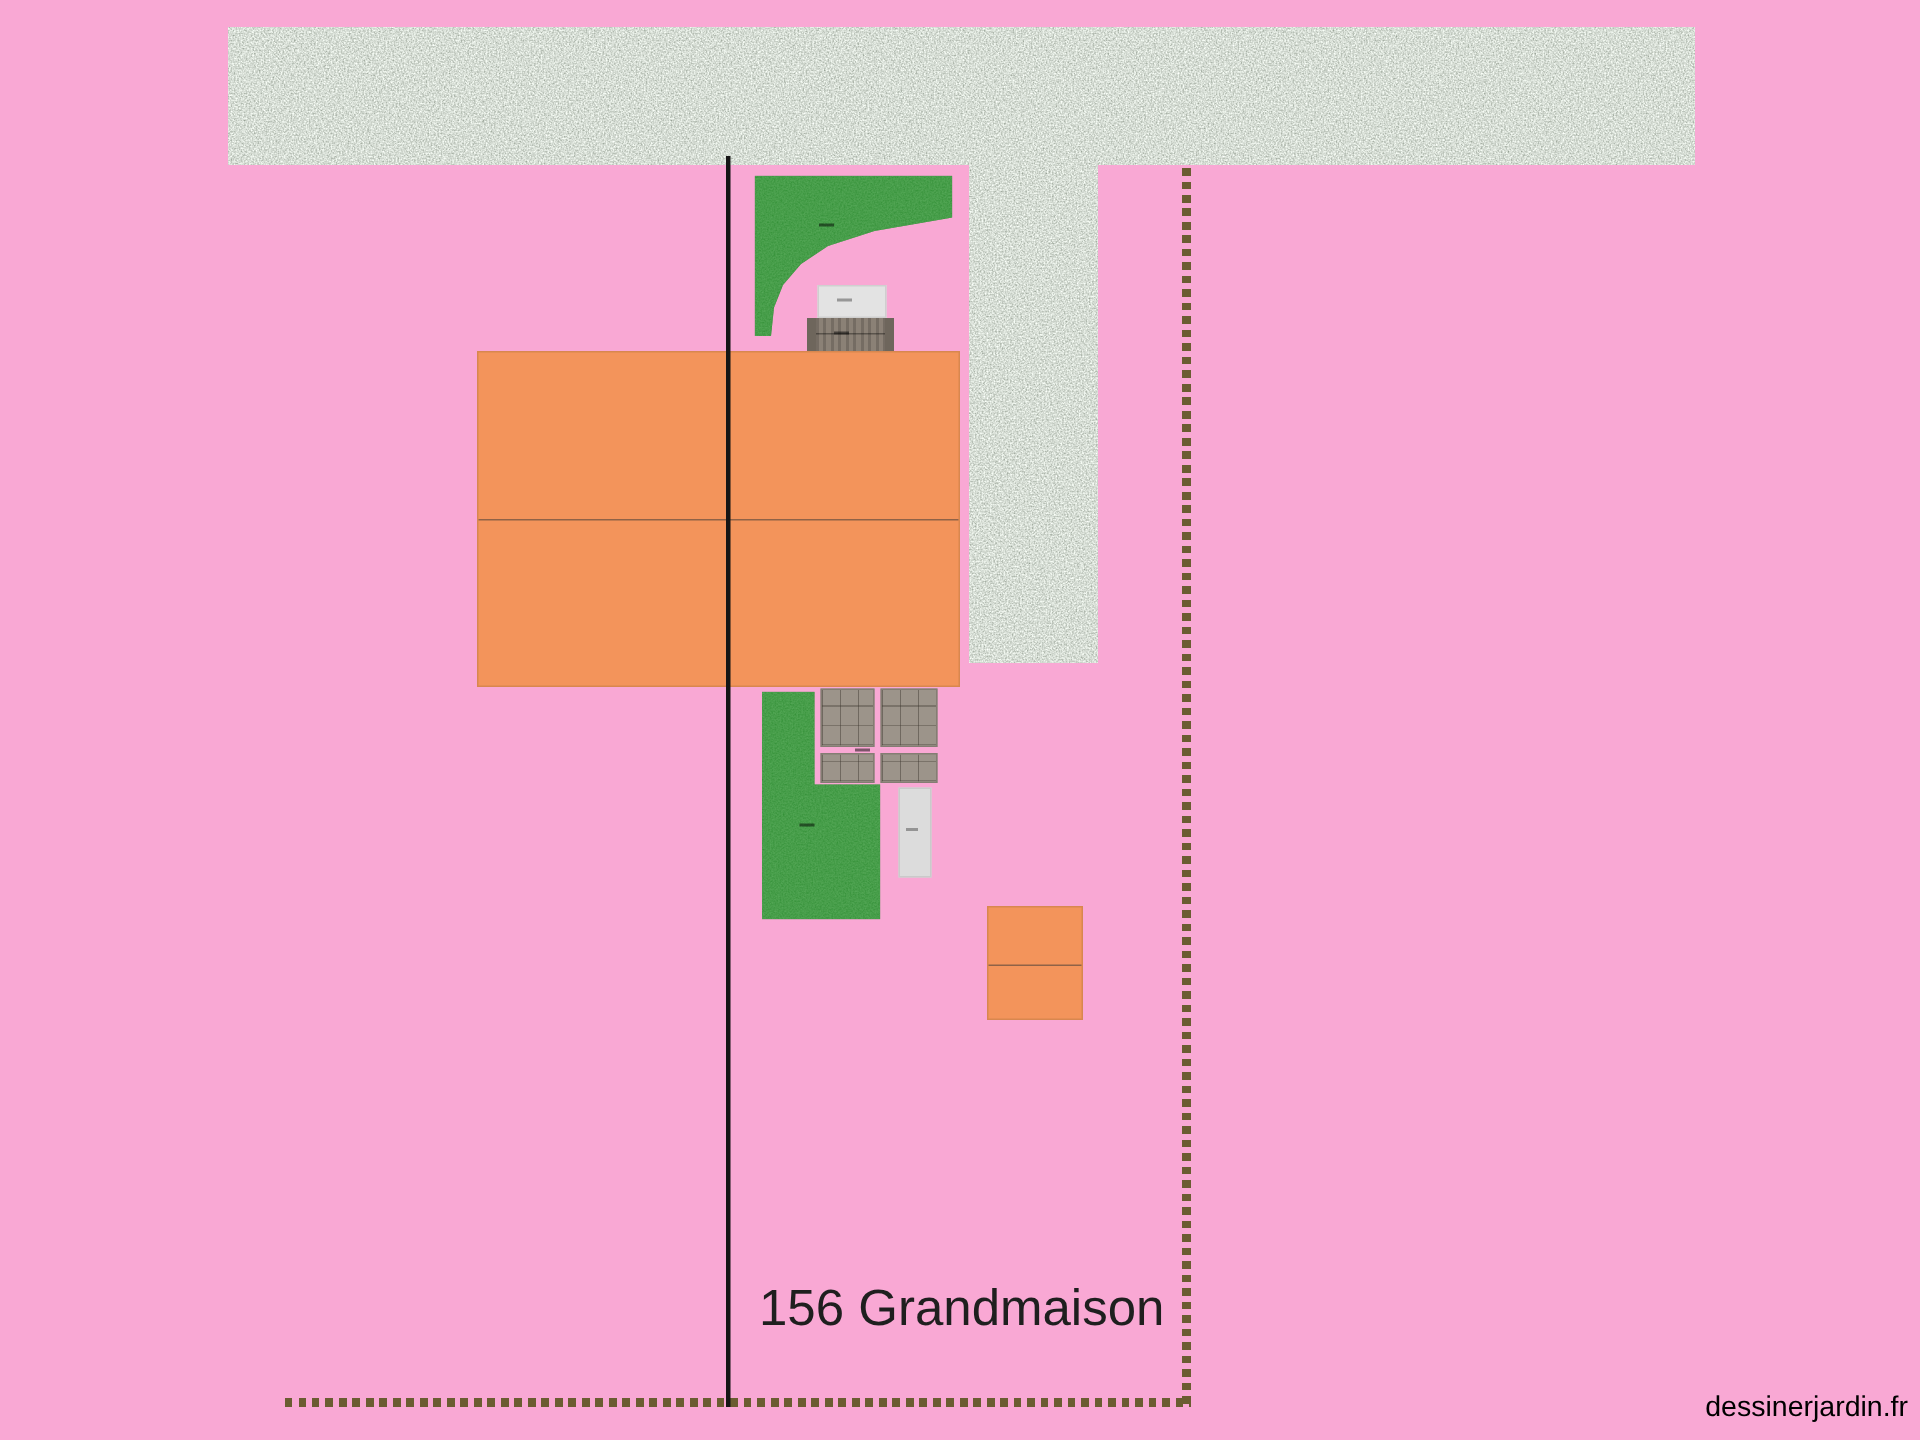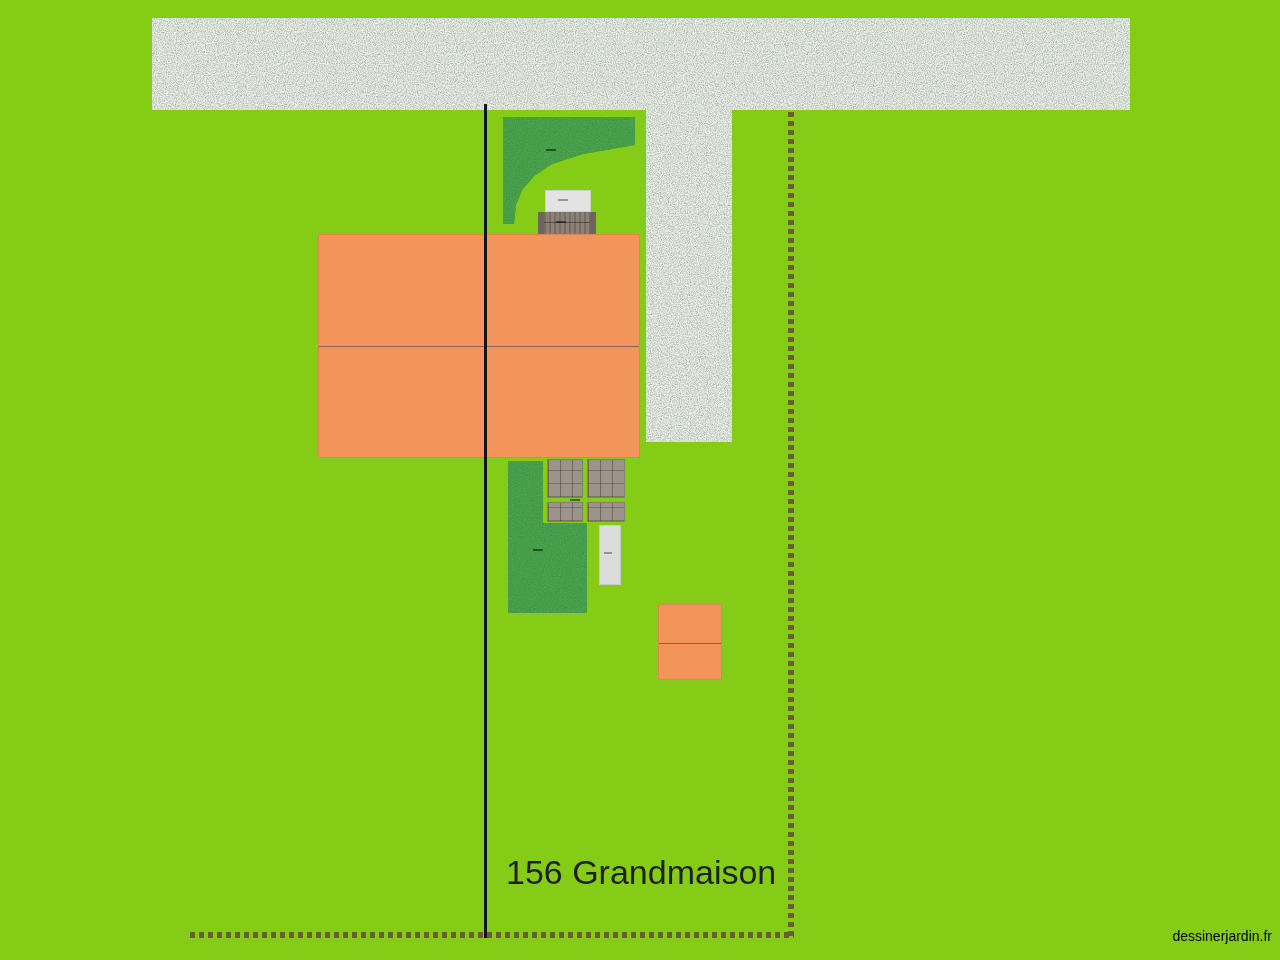--- a/index.html
+++ b/index.html
@@ -1,19 +1,19 @@
 <!DOCTYPE html>
 <html><head>
 <meta charset="utf-8">
 <style>
   html,body{margin:0;padding:0;background:#ffffff;}
   #stage{
     position:relative;
     width:1280px;height:960px;
-    background:#84cc16;
+    background:#f9a8d4;
     overflow:hidden;
     font-family:"Liberation Sans", sans-serif;
   }
   .abs{position:absolute;}
   
   .gravel{position:absolute;overflow:hidden;}
   .gravel svg{display:block;width:100%;height:100%;}
   
   .lawn{position:absolute;background:#1f7c22;overflow:hidden;}
   .lawn svg{display:block;width:100%;height:100%;opacity:.55;}
@@ -70,21 +70,21 @@
   }
   #boundary-dash-vertical{left:788px;top:112px;width:6px;height:826px;}
   #boundary-dash-horizontal{left:190px;top:932px;width:604px;height:6px;}
   
   #address-label{
     left:506px;top:853px;
     font-size:34px;color:#1f1f1f;white-space:nowrap;
   }
   #watermark{
     right:8px;top:928px;
-    font-size:14px;color:#000000;white-space:nowrap;
+    font-size:19px;color:#000000;white-space:nowrap;
   }
   
   .mark{position:absolute;height:2px;width:10px;}
   .mark.dark{background:rgba(0,0,0,.5);}
   .mark.gray{background:rgba(90,90,90,.55);}
 </style>
 </head>
 <body>
 
 <div id="stage">

